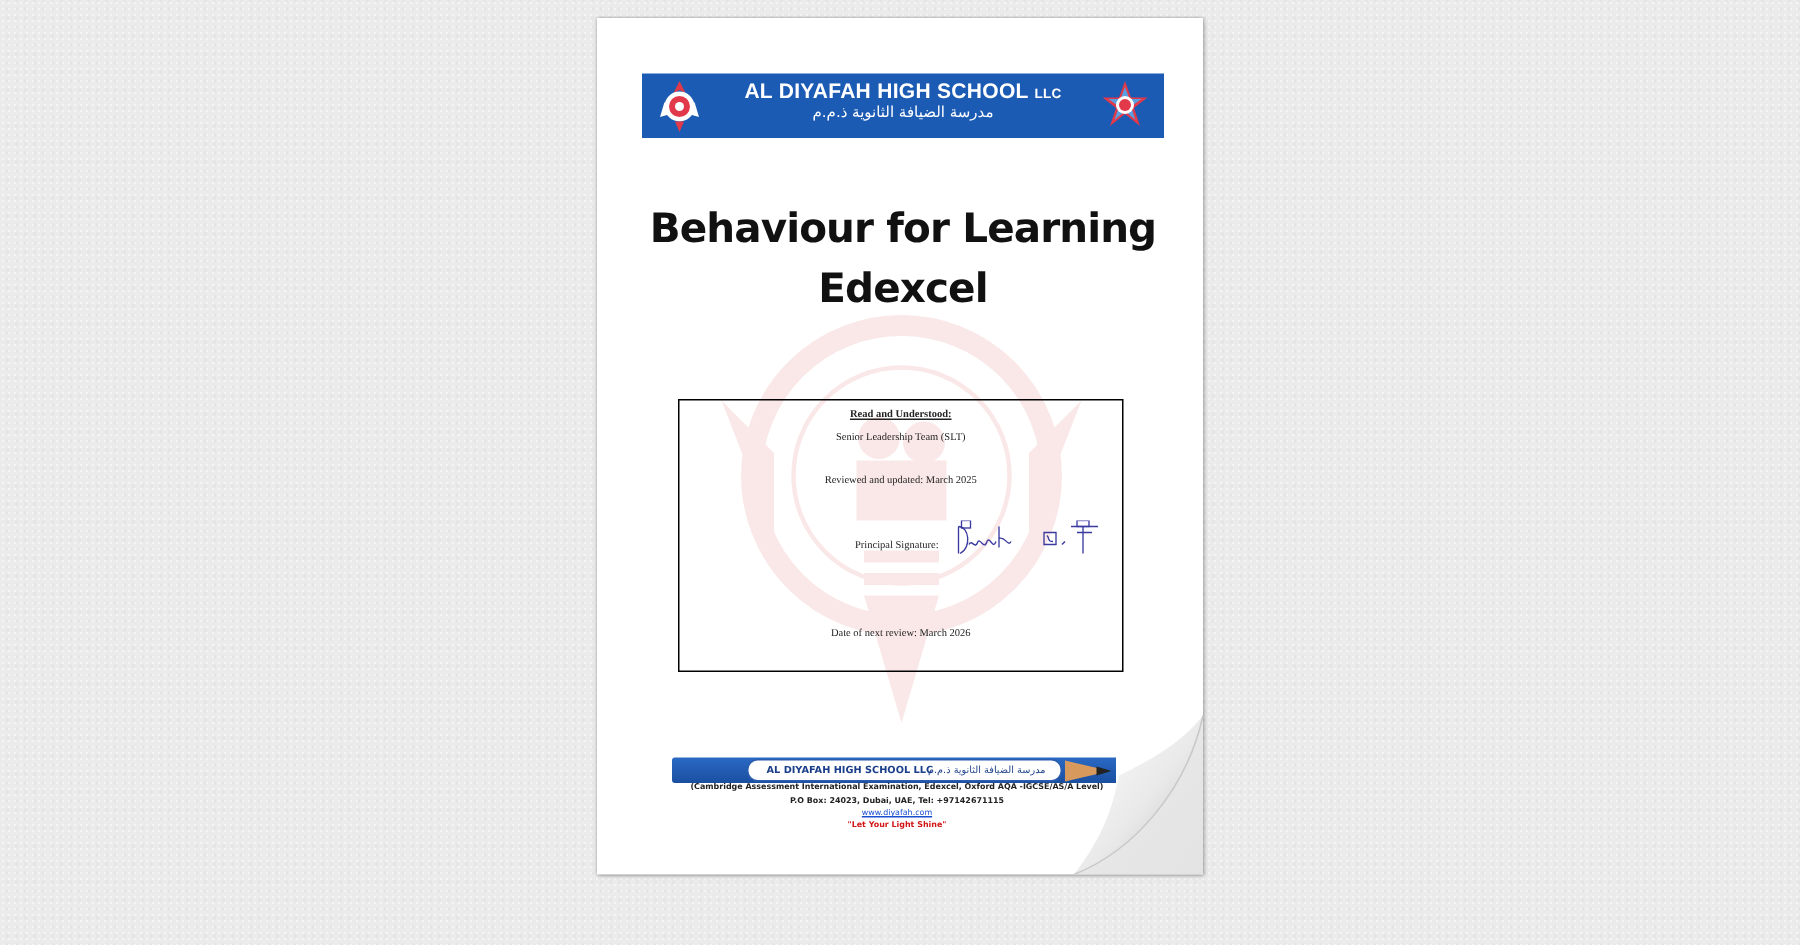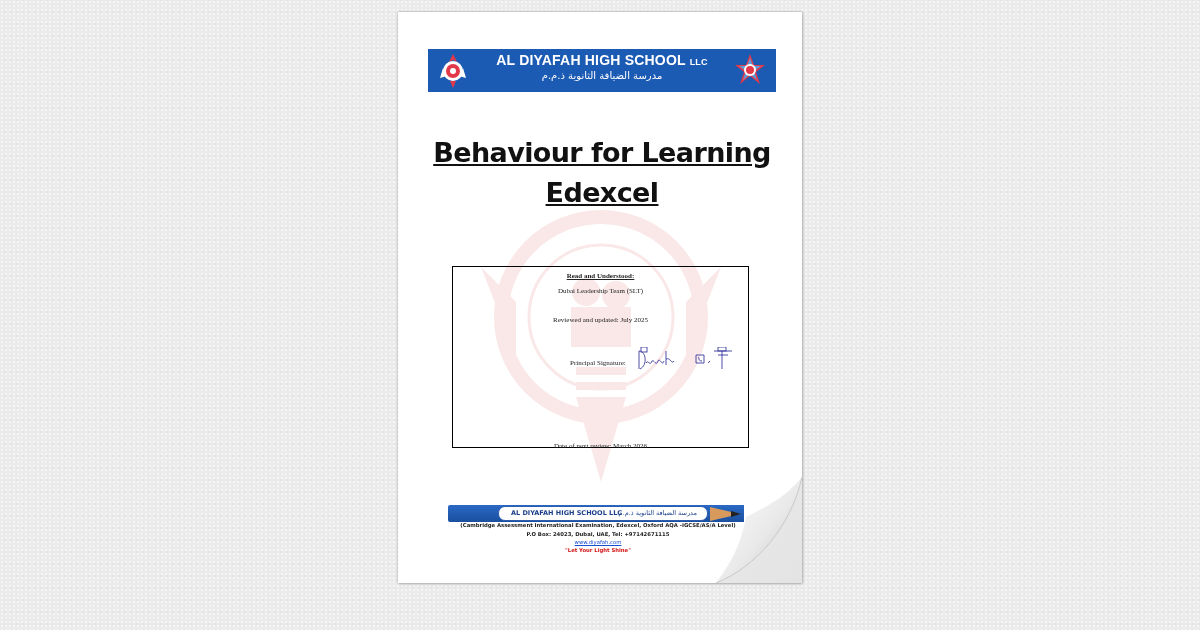--- a/index.html
+++ b/index.html
@@ -31,34 +31,33 @@
   .banner .name-en .llc { font-size:9px; }
   .banner .name-ar {
     position:absolute; left:0; right:0; top:21px; text-align:center;
     color:#fff; font-family:"DejaVu Sans", sans-serif; font-size:10px; direction:rtl; letter-spacing:2px;
   }
   .watermark { position:absolute; left:78px; top:195px; width:250px; height:280px; opacity:0.09; }
   .title {
     position:absolute; left:30px; width:348px; top:121px; text-align:center;
     font-family:"DejaVu Sans", sans-serif; font-weight:bold; font-size:27px; line-height:40px; color:#111;
     letter-spacing:-0.6px;
-    text-decoration:underline;
   }
   .sigbox {
     position:absolute; left:54px; top:254px; width:295px; height:180px;
     border:1.3px solid #000; background:transparent;
     font-family:Liberation Serif, serif; font-size:7px; color:#222; text-align:center;
   }
   .sigbox .l { position:absolute; left:0; right:0; }
   .sigbox .heading { top:5px; font-weight:bold; text-decoration:underline; }
   .sigbox .slt { top:20px; }
   .sigbox .reviewed { top:49px; }
   .sigbox .sigrow { top:92px; left:117px; right:auto; text-align:right; }
   .sigbox .signature { position:absolute; left:183px; top:80px; width:100px; height:26px; }
-  .sigbox .nextreview { top:151px;margin-top:24px; }
+  .sigbox .nextreview { top:151px; }
   .footer-band {
     position:absolute; left:50px; top:493px; width:296px; height:17px;
     background:linear-gradient(to bottom, #2a69c4 0%, #1a4fa0 100%);
     border-radius:2px 0 0 2px;
   }
   .footer-pill {
     position:absolute; left:100px; top:494px; width:208px; height:13px; background:#fff;
     border-radius:7px; border:1px solid #2a5db0;
     font-family:"DejaVu Sans", sans-serif; font-size:6.5px; font-weight:bold; color:#1b3f8a;
     line-height:13px;
@@ -127,22 +126,22 @@
     </svg>
   </div>
 
   <div class="title">
     <div>Behaviour for Learning</div>
     <div>Edexcel</div>
   </div>
 
   <div class="sigbox">
     <div class="l heading">Read and Understood:</div>
-    <div class="l slt">Dubai Leadership Team (SLT)</div>
-    <div class="l reviewed">Reviewed and updated: July 2025</div>
+    <div class="l slt">Senior Leadership Team (SLT)</div>
+    <div class="l reviewed">Reviewed and updated: March 2025</div>
     <div class="l sigrow">Principal Signature:</div>
     <svg class="signature" viewBox="0 0 100 26">
       <g fill="none" stroke="#3a3aa0" stroke-width="0.9">
         <path d="M3 4 L3 22 M3 4 C10 4 12 18 4 22"></path>
         <path d="M10 16 C12 12 14 20 16 14 C18 12 20 20 22 14 C24 10 26 20 28 14"></path>
         <path d="M30 4 L30 18 M30 12 C34 10 36 18 38 14"></path>
         <path d="M60 8 L68 8 L68 16 L60 16 Z"></path>
         <path d="M62 10 C64 12 62 14 66 14"></path>
         <path d="M72 16 L74 14 M78 4 L96 4 M86 4 L86 22 M82 8 L92 8"></path>
         <rect x="5" y="0" width="6" height="5"></rect>

